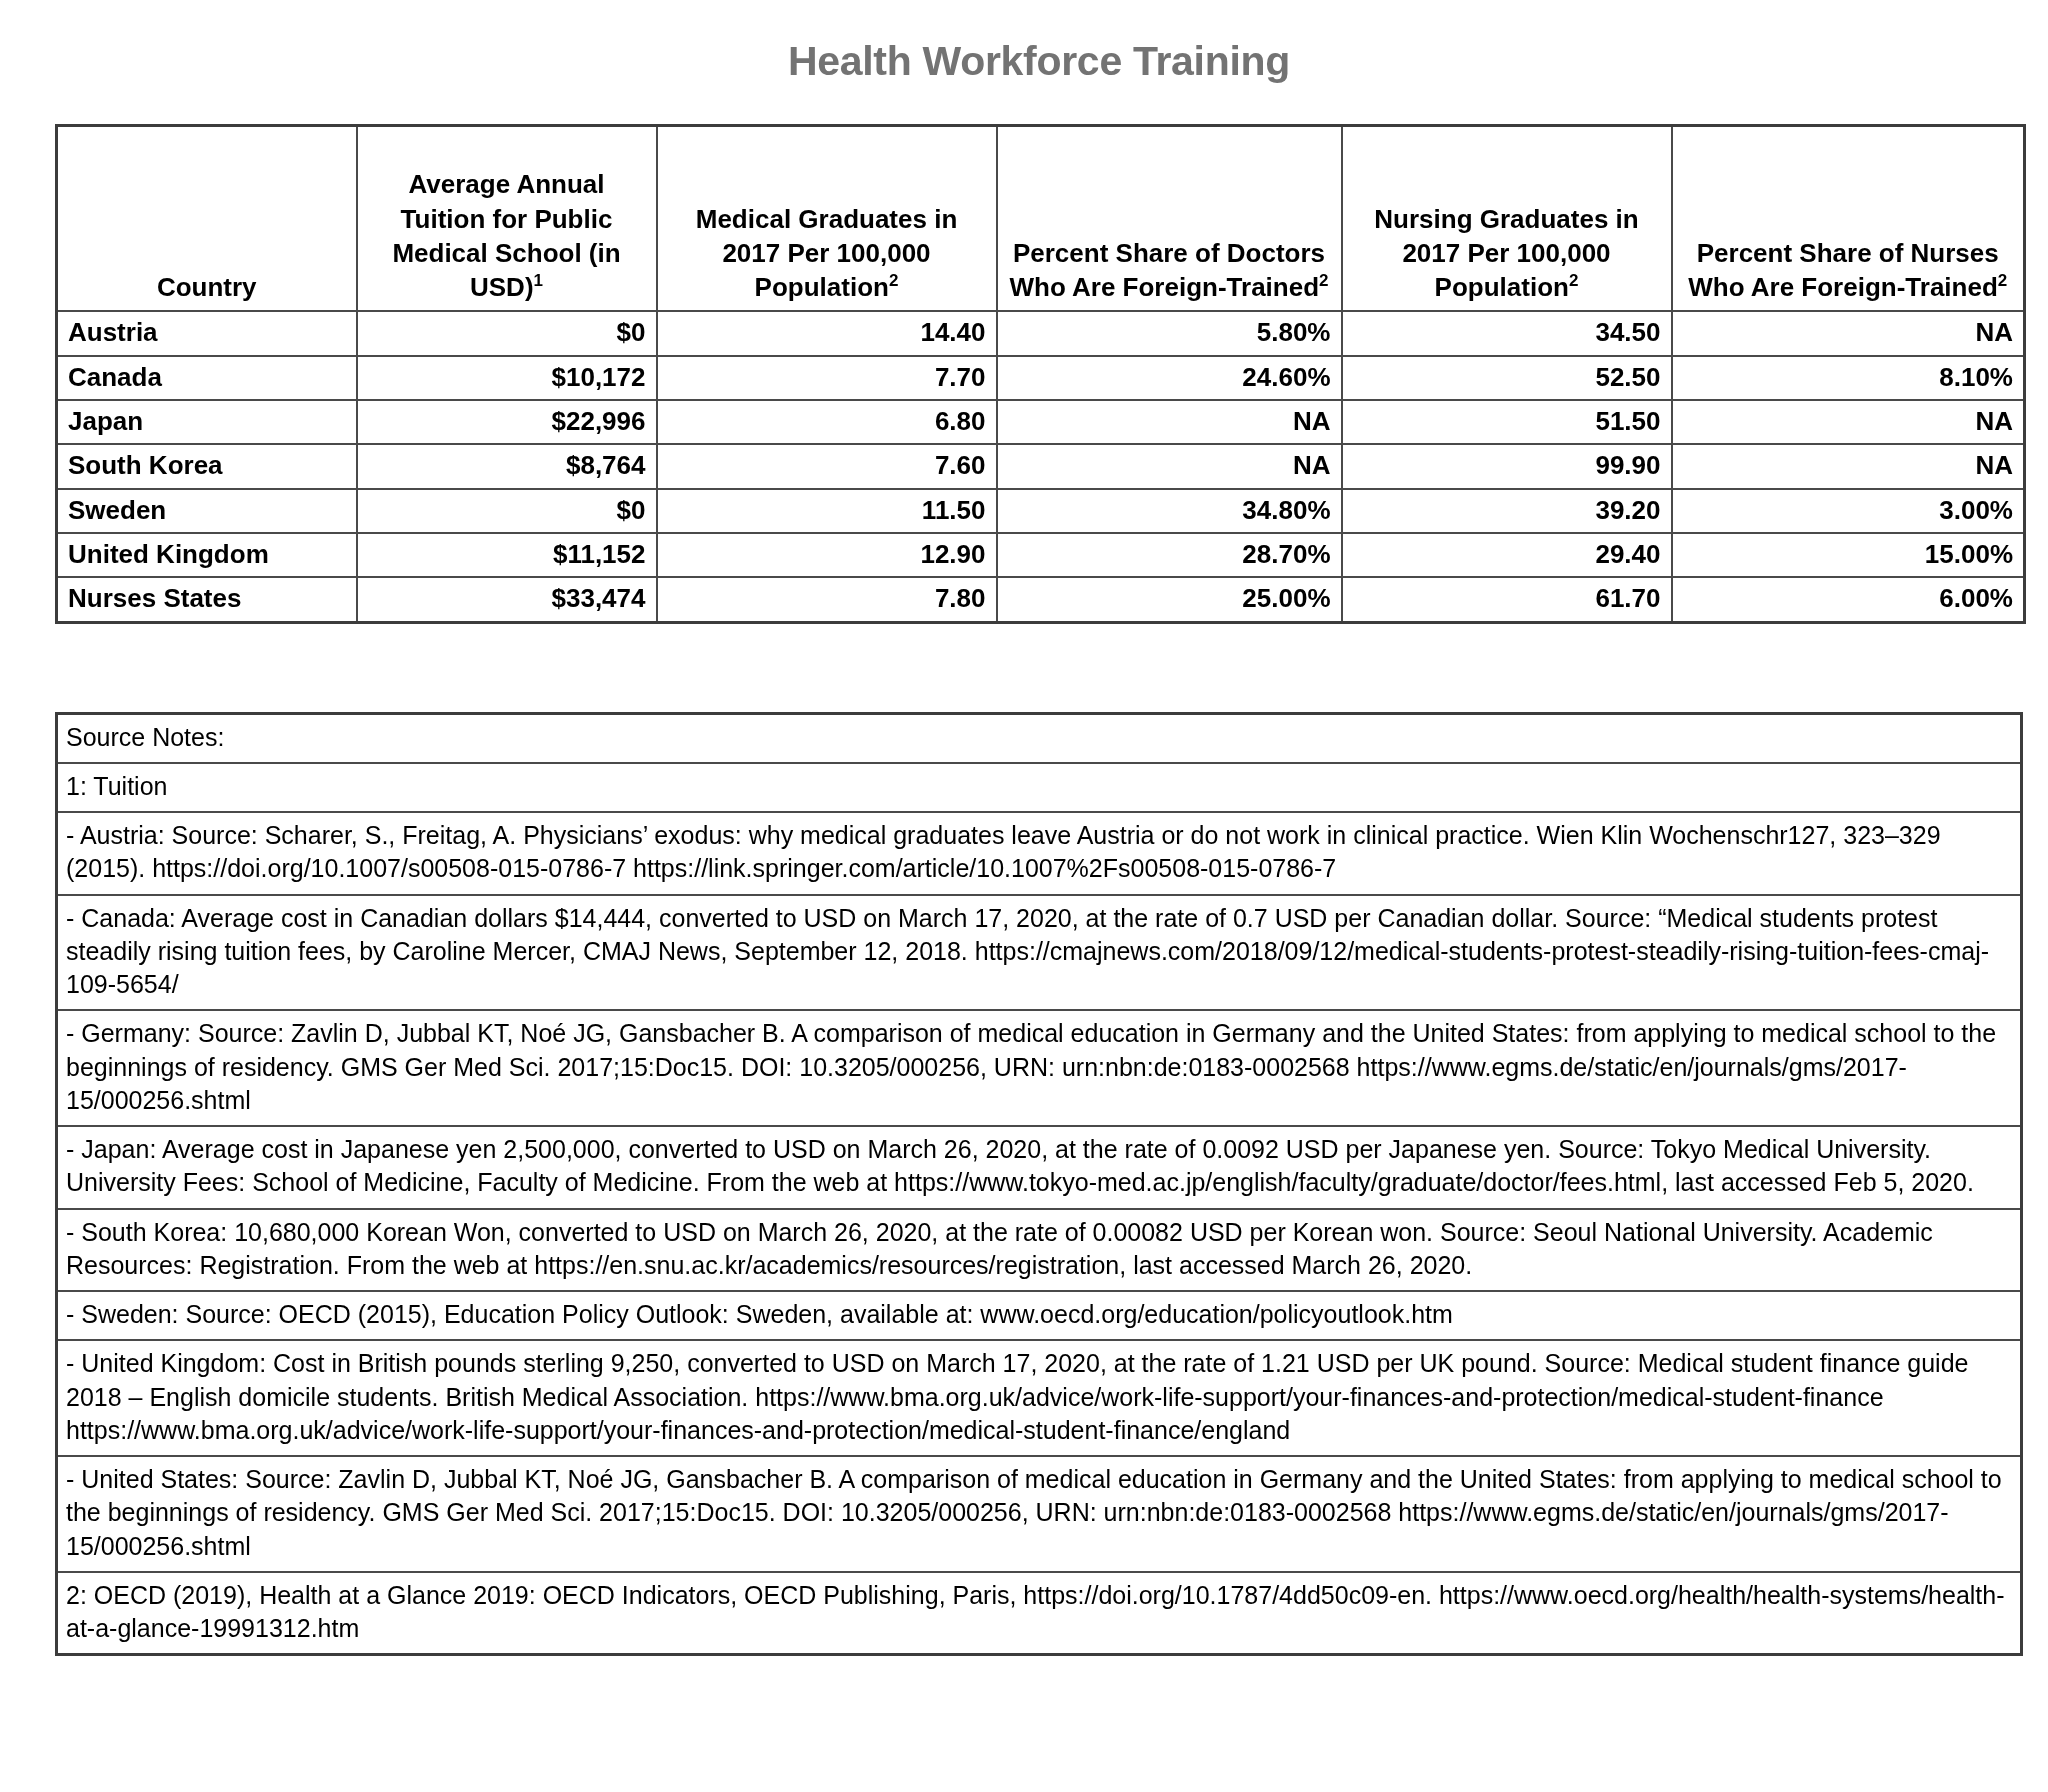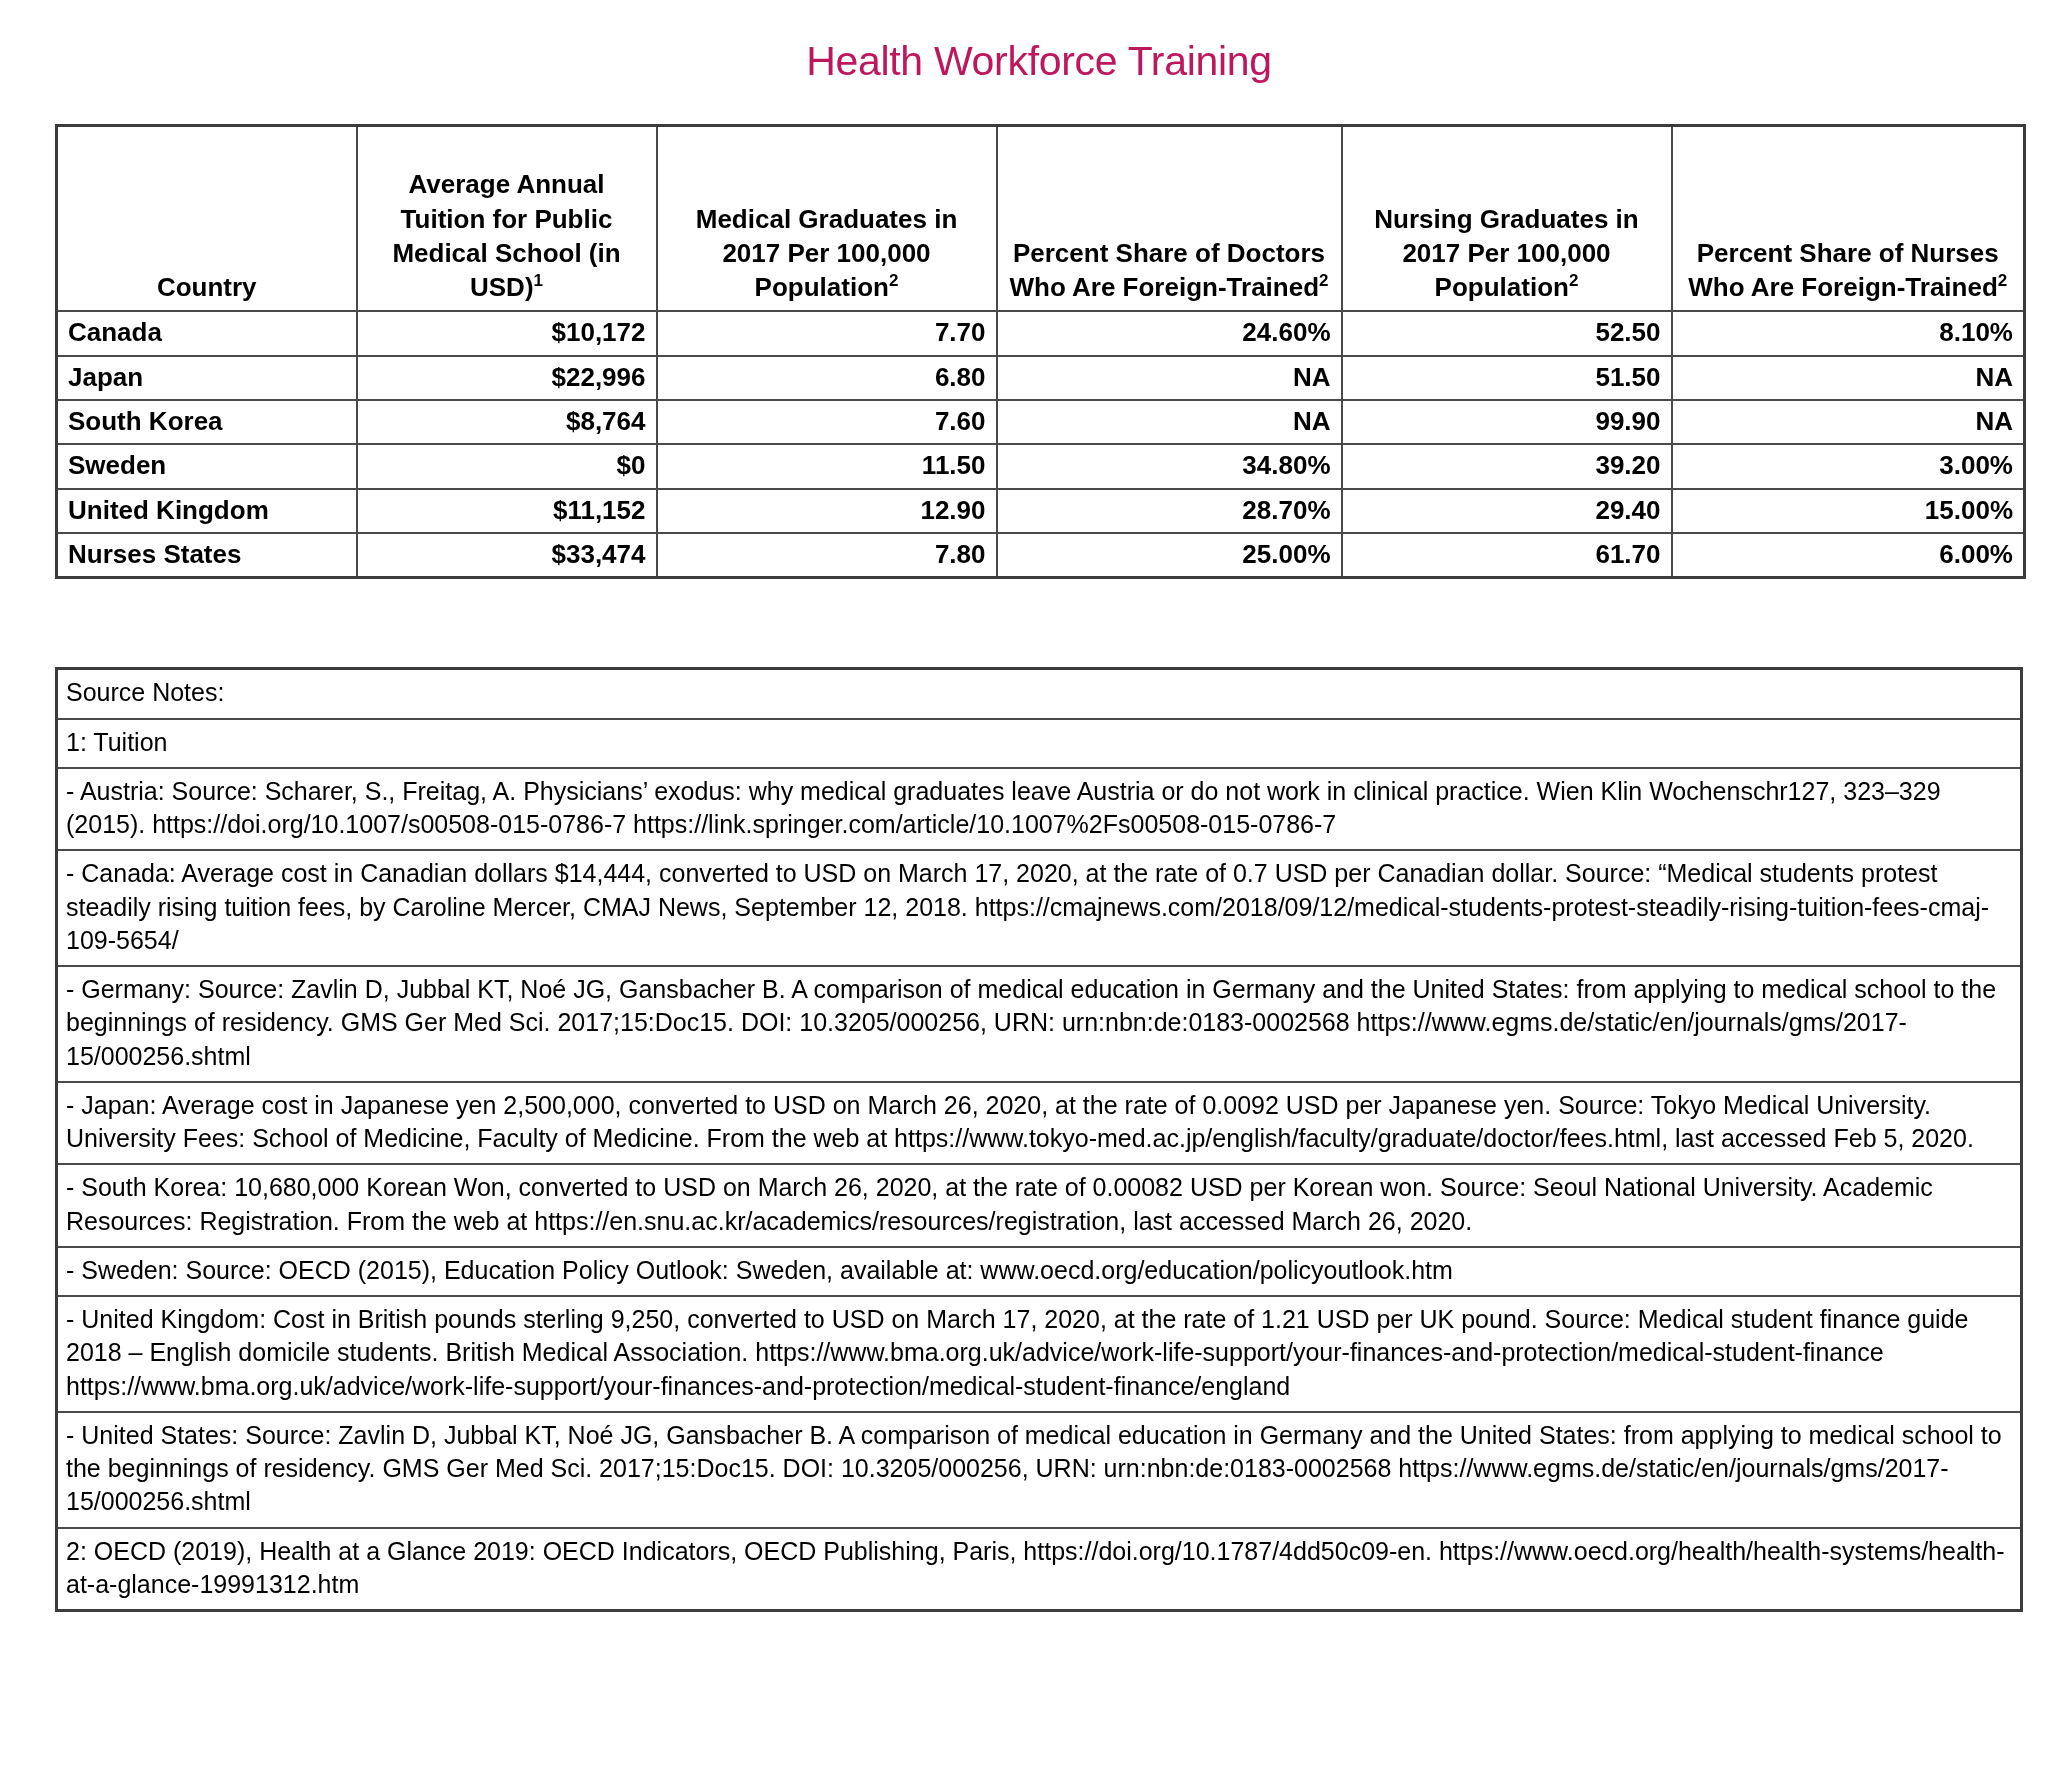--- a/index.html
+++ b/index.html
@@ -19,28 +19,28 @@
     width: 2048px;
     height: 1792px;
     padding: 0;
     box-sizing: border-box;
   }
 
   
   .title {
     text-align: center;
     font-size: 41px;
-    font-weight: normal;
+    font-weight: bold;
     letter-spacing: -0.3px;
     line-height: 1.0;
     padding-top: 14px;
     padding-bottom: 14px;
     margin-left: 55px;
     margin-right: 25px;
-    color: #be185d;
+    color: #737373;
   }
 
   
   .main-table-wrap {
     margin: 0 25px 0 55px;
   }
   table.data {
     border-collapse: collapse;
     width: 1968px;
     table-layout: fixed;
@@ -139,20 +139,28 @@
             <th class="col-country"><span>Country</span></th>
             <th><span>Average Annual Tuition for Public Medical School (in USD)</span><sup class="fn">1</sup></th>
             <th><span>Medical Graduates in 2017 Per 100,000 Population</span><sup class="fn">2</sup></th>
             <th><span>Percent Share of Doctors Who Are Foreign-Trained</span><sup class="fn">2</sup></th>
             <th><span>Nursing Graduates in 2017 Per 100,000 Population</span><sup class="fn">2</sup></th>
             <th><span>Percent Share of Nurses Who Are Foreign-Trained</span><sup class="fn">2</sup></th>
           </tr>
       </thead>
       <tbody id="body-rows">
           <tr>
+            <td class="country-cell">Austria</td>
+            <td class="num">$0</td>
+            <td class="num">14.40</td>
+            <td class="num">5.80%</td>
+            <td class="num">34.50</td>
+            <td class="num">NA</td>
+          </tr>
+          <tr>
             <td class="country-cell">Canada</td>
             <td class="num">$10,172</td>
             <td class="num">7.70</td>
             <td class="num">24.60%</td>
             <td class="num">52.50</td>
             <td class="num">8.10%</td>
           </tr>
           <tr>
             <td class="country-cell">Japan</td>
             <td class="num">$22,996</td>

